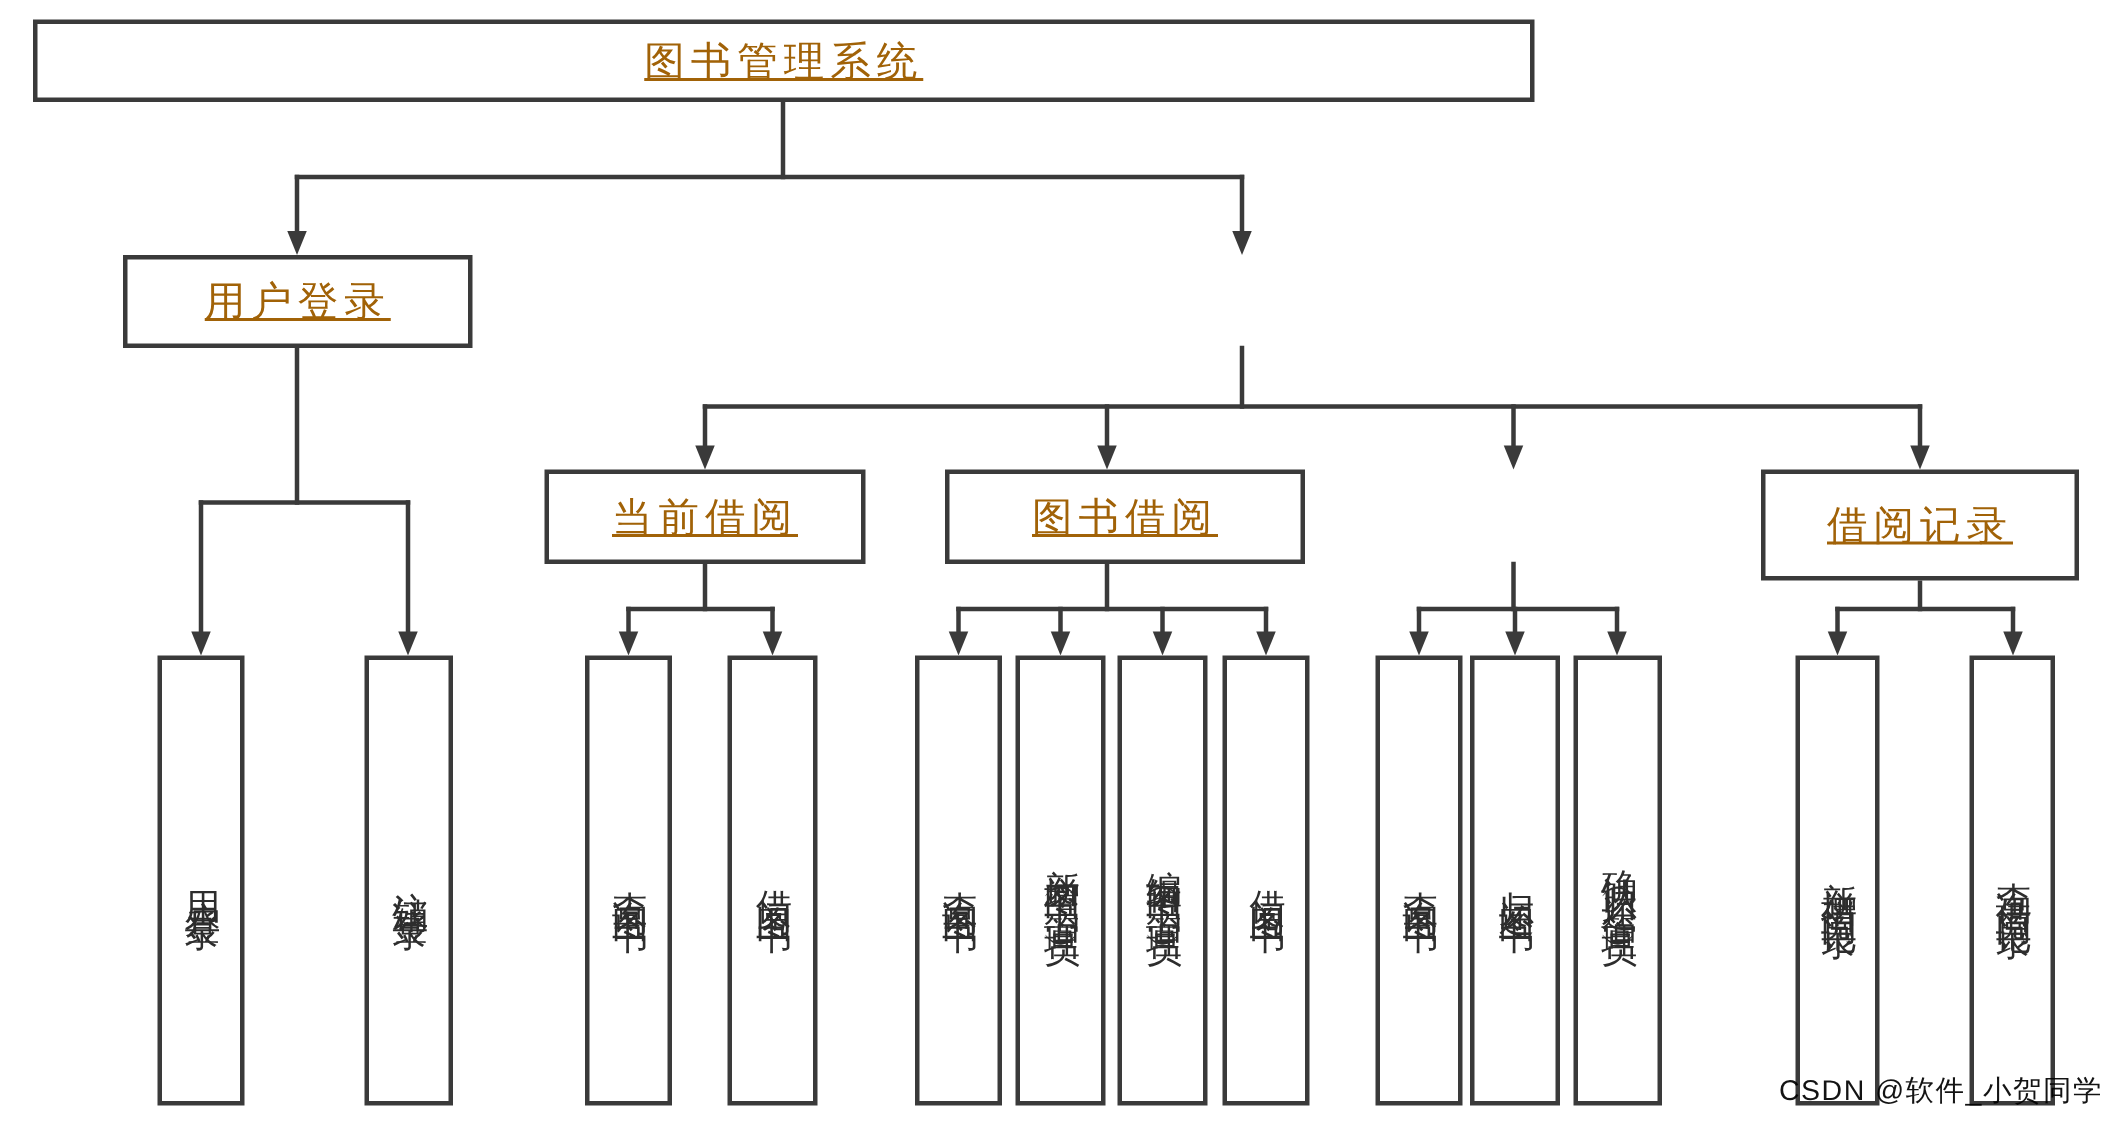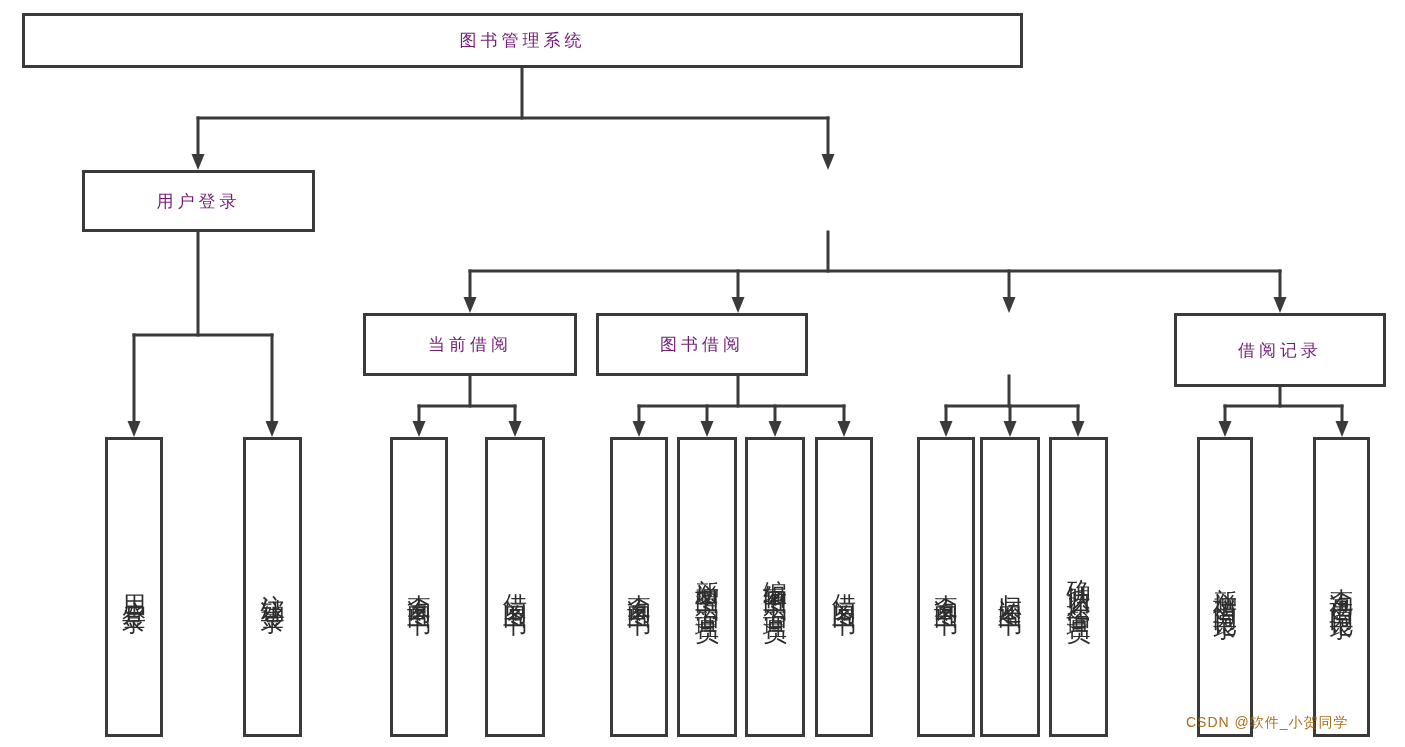--- a/index.html
+++ b/index.html
@@ -9,31 +9,32 @@
     overflow:hidden;
   }
   .wires{position:absolute;left:0;top:0;z-index:0;}
   .box{
     position:absolute;box-sizing:border-box;background:#ffffff;
     border:3px solid #3a3a3a;z-index:1;
     display:flex;align-items:center;justify-content:center;
     color:#2d2d2d;
   }
   .box.h span{
-    font-size:17px;letter-spacing:4px;white-space:nowrap;
-    color:#701a75;
+    font-size:27px;letter-spacing:4px;white-space:nowrap;
+    color:#a16207;
+    text-decoration:underline;
   }
   .box.v span{
     writing-mode:vertical-rl;text-orientation:mixed;
     font-size:24px;letter-spacing:6px;line-height:1;
     color:#2d2d2d;white-space:nowrap;
   }
   .watermark{
     position:absolute;z-index:2;left:1186px;top:714px;
-    font-size:14px;letter-spacing:1px;color:#a16207;opacity:.92;
+    font-size:19px;letter-spacing:1px;color:#000000;opacity:.92;
     white-space:nowrap;
   }
 </style>
 </head>
 <body>
 
 <div class="stage">
 
   <svg class="wires" width="1405" height="747" viewBox="0 0 1405 747">
       <line x1="522" y1="68" x2="522" y2="118" stroke="#3a3a3a" stroke-width="3" stroke-linecap="square"></line>
@@ -94,21 +95,21 @@
     <span>图书管理系统</span>
   </div>
 
   <div class="box h" style="left:82px;top:170px;width:233px;height:62px">
     <span>用户登录</span>
   </div>
 
   <div class="box h" style="left:363px;top:313px;width:214px;height:63px">
     <span>当前借阅</span>
   </div>
-  <div class="box h" style="left:596px;top:313px;width:212px;height:63px">
+  <div class="box h" style="left:630px;top:313px;width:240px;height:63px">
     <span>图书借阅</span>
   </div>
   <div class="box h" style="left:1174px;top:313px;width:212px;height:74px">
     <span>借阅记录</span>
   </div>
 
   <div class="box v" style="left:105px;top:437px;width:58px;height:300px">
     <span>用户登录</span>
   </div>
   <div class="box v" style="left:243px;top:437px;width:59px;height:300px">

